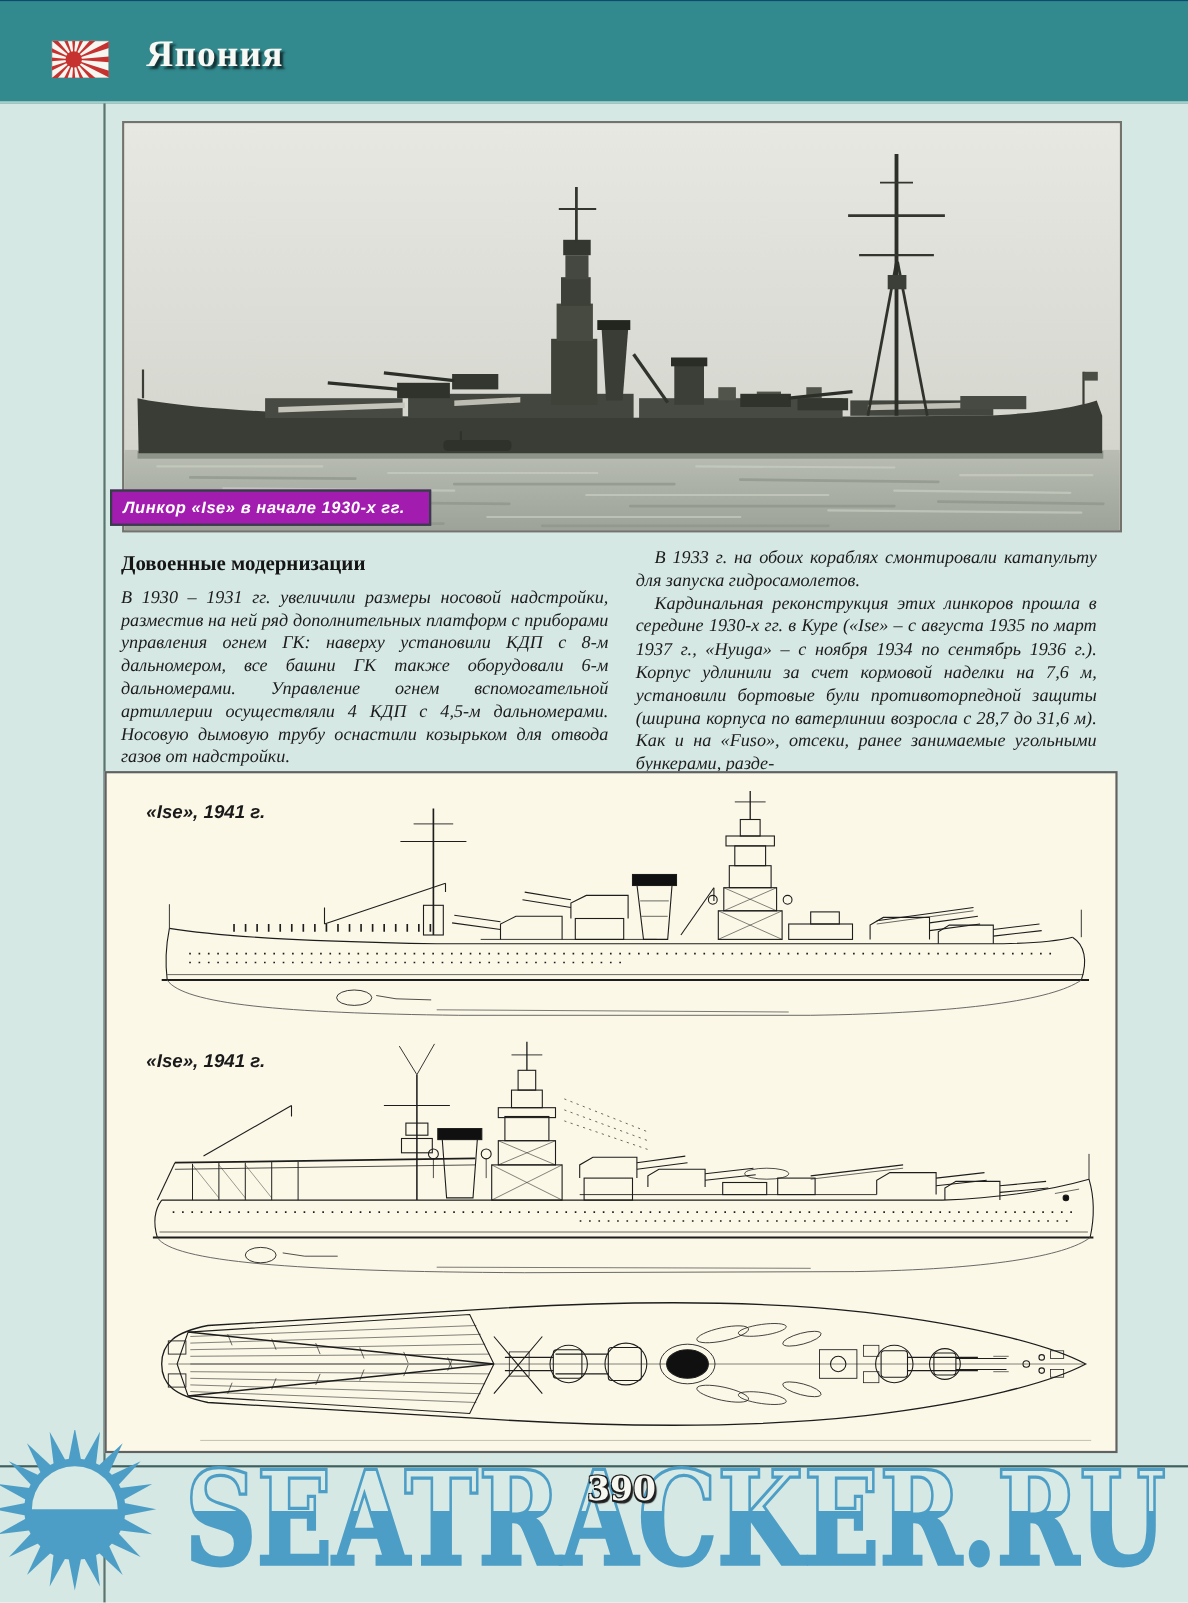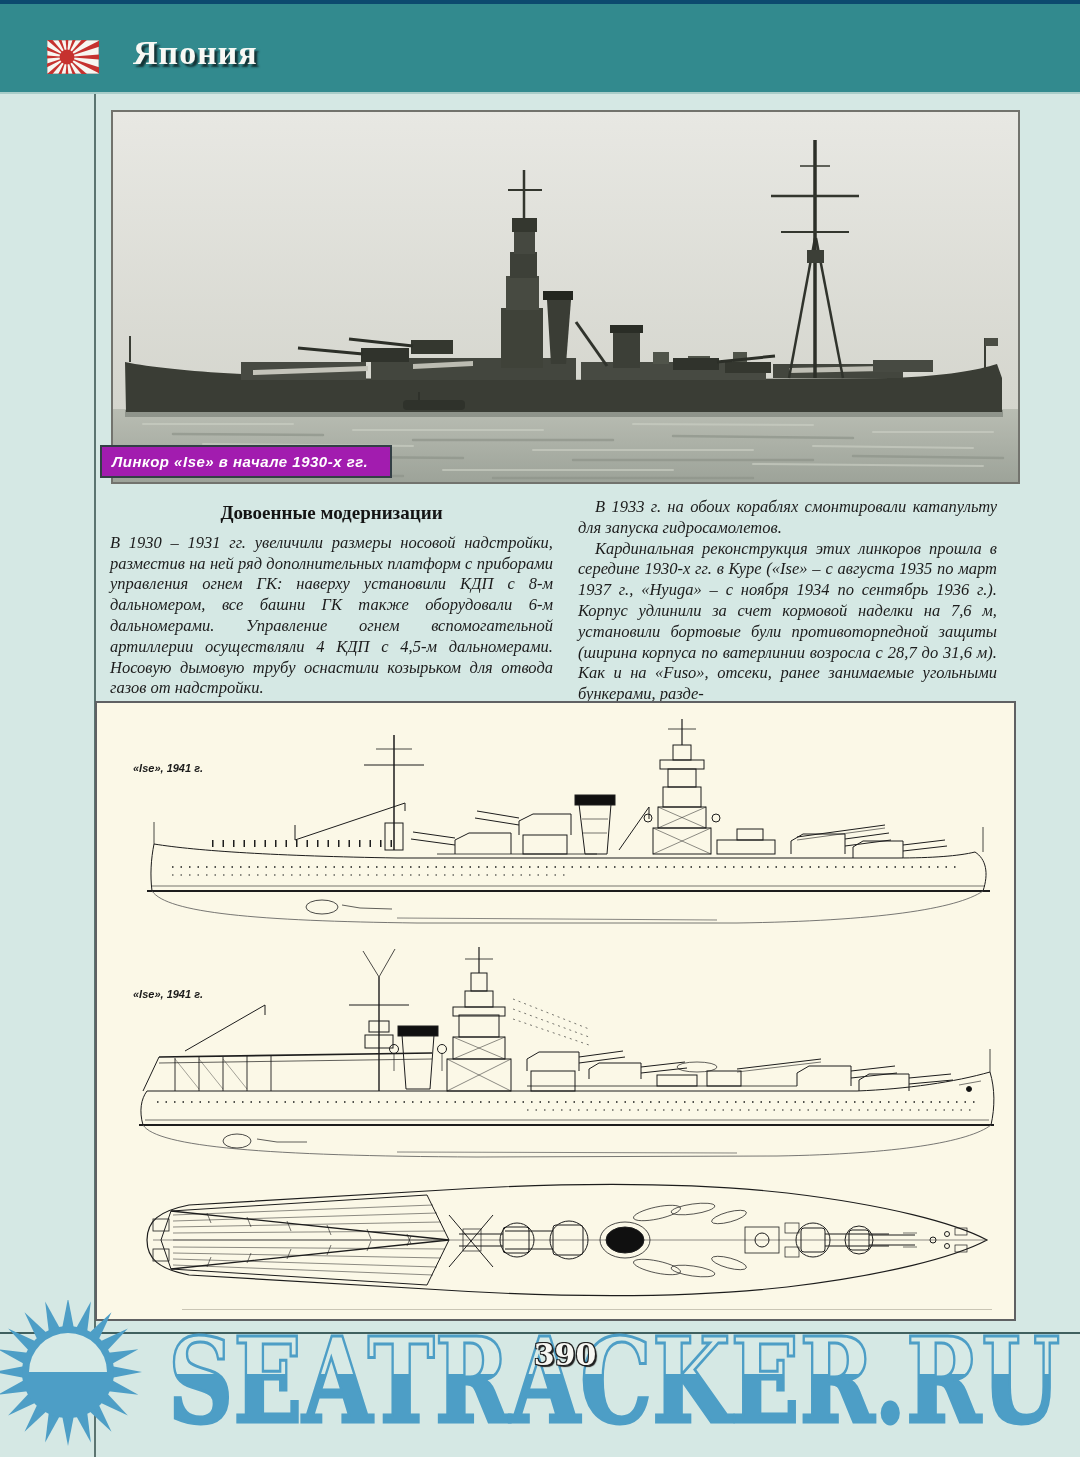--- a/index.html
+++ b/index.html
@@ -1,45 +1,45 @@
 <!DOCTYPE html>
 <html><head>
 <meta charset="utf-8">
 <style>
   html,body{margin:0;padding:0;}
   .page{position:relative;width:1080px;height:1457px;background:#d5e8e4;overflow:hidden;
         font-family:"Liberation Serif",serif;}
   
   .header{position:absolute;left:0;top:0;width:1080px;height:94px;background:#328a8e;
-          border-top:4px solid #0c4a6e;border-bottom:2px solid #a9cdc9;box-sizing:border-box;}
+          border-top:1px solid #0c4a6e;border-bottom:2px solid #a9cdc9;box-sizing:border-box;}
   .flag{position:absolute;left:47px;top:36px;width:52px;height:34px;}
   .page-title{position:absolute;left:133px;top:30px;font-size:34px;font-weight:bold;
           color:#f8f8f4;letter-spacing:1px;text-shadow:3px 3px 2px rgba(15,35,38,.85);}
   
   .vrule{position:absolute;left:94px;top:94px;width:2px;height:1363px;background:#5b7470;}
   
   .photo{position:absolute;left:111px;top:110px;width:905px;height:370px;
          border:2px solid #72736d;box-sizing:content-box;background:#dcddd6;}
   .photo svg{display:block;}
   .photo-caption{position:absolute;left:100px;top:445px;width:278px;height:29px;
          background:#a21caf;border:2px solid #333f45;color:#ffffff;
          font-family:"Liberation Sans",sans-serif;font-weight:bold;font-style:italic;
          font-size:15px;line-height:29px;padding-left:10px;letter-spacing:.5px;}
   
   .col{position:absolute;color:#1c1c1c;text-align:justify;font-size:16.5px;line-height:20.8px;}
   .col-left{left:110px;top:503px;width:443px;}
   .col-right{left:578px;top:497px;width:419px;}
-  .article-heading{font-size:19px;font-weight:bold;margin:0 0 9px 0;text-align:center;color:#141414;}
+  .article-heading{font-size:19px;font-weight:bold;margin:0 0 9px 0;text-align:left;color:#141414;}
   .col p{margin:0;font-style:italic;}
   .col p.indent{text-indent:17px;}
   
   .panel{position:absolute;left:95px;top:701px;width:921px;height:620px;background:#fbf8e7;
          border:2px solid #5f6163;box-sizing:border-box;}
   .diagram-label{position:absolute;left:36px;font-family:"Liberation Sans",sans-serif;
-         font-weight:bold;font-style:italic;font-size:11px;color:#1a1a1a;margin-top:33px;}
+         font-weight:bold;font-style:italic;font-size:17px;color:#1a1a1a;}
   .lbl1{top:26px;} .lbl2{top:252px;}
   .panel svg{position:absolute;left:0;}
   .sv1{top:4px;} .sv2{top:236px;} .sv3{top:462px;}
   .panel-underline{position:absolute;left:85px;top:606px;width:810px;height:1px;background:#c9c5b4;}
   
   .hrule{position:absolute;left:0;top:1332px;width:1080px;height:2px;background:#40605f;}
   .watermark{position:absolute;left:0;top:1300px;}
   .page-number{position:absolute;left:500px;top:1337px;width:130px;text-align:center;
          font-family:"DejaVu Serif",serif;font-weight:bold;font-size:30px;color:#f7f7f2;
          text-shadow:-1px -1px 0 #1e1e1e,1px -1px 0 #1e1e1e,-1px 1px 0 #1e1e1e,2px 2px 1px #1e1e1e;}

